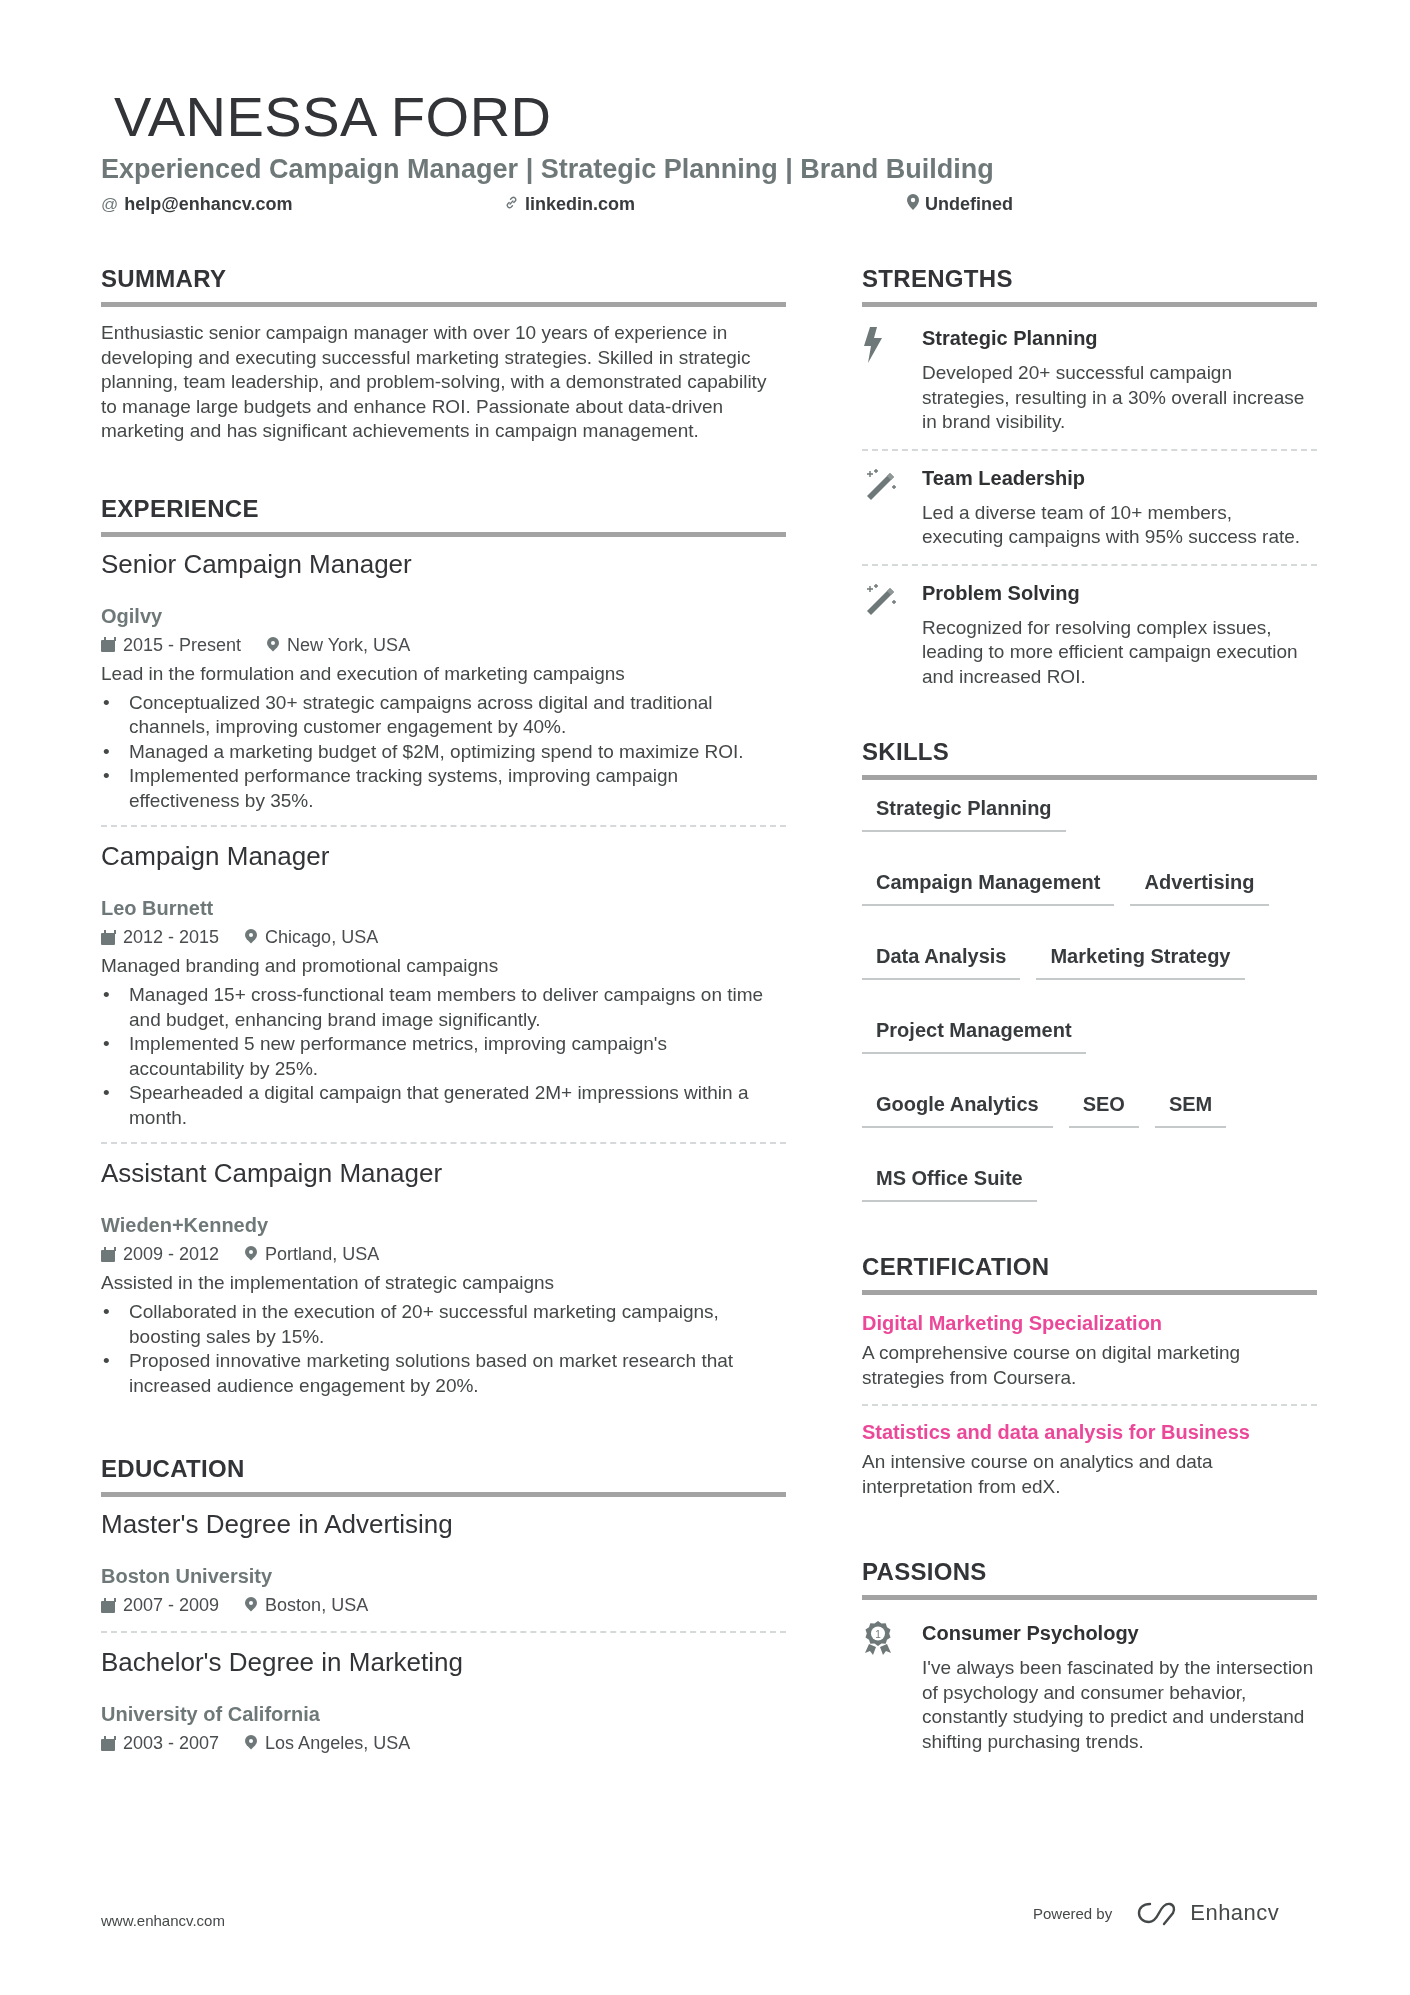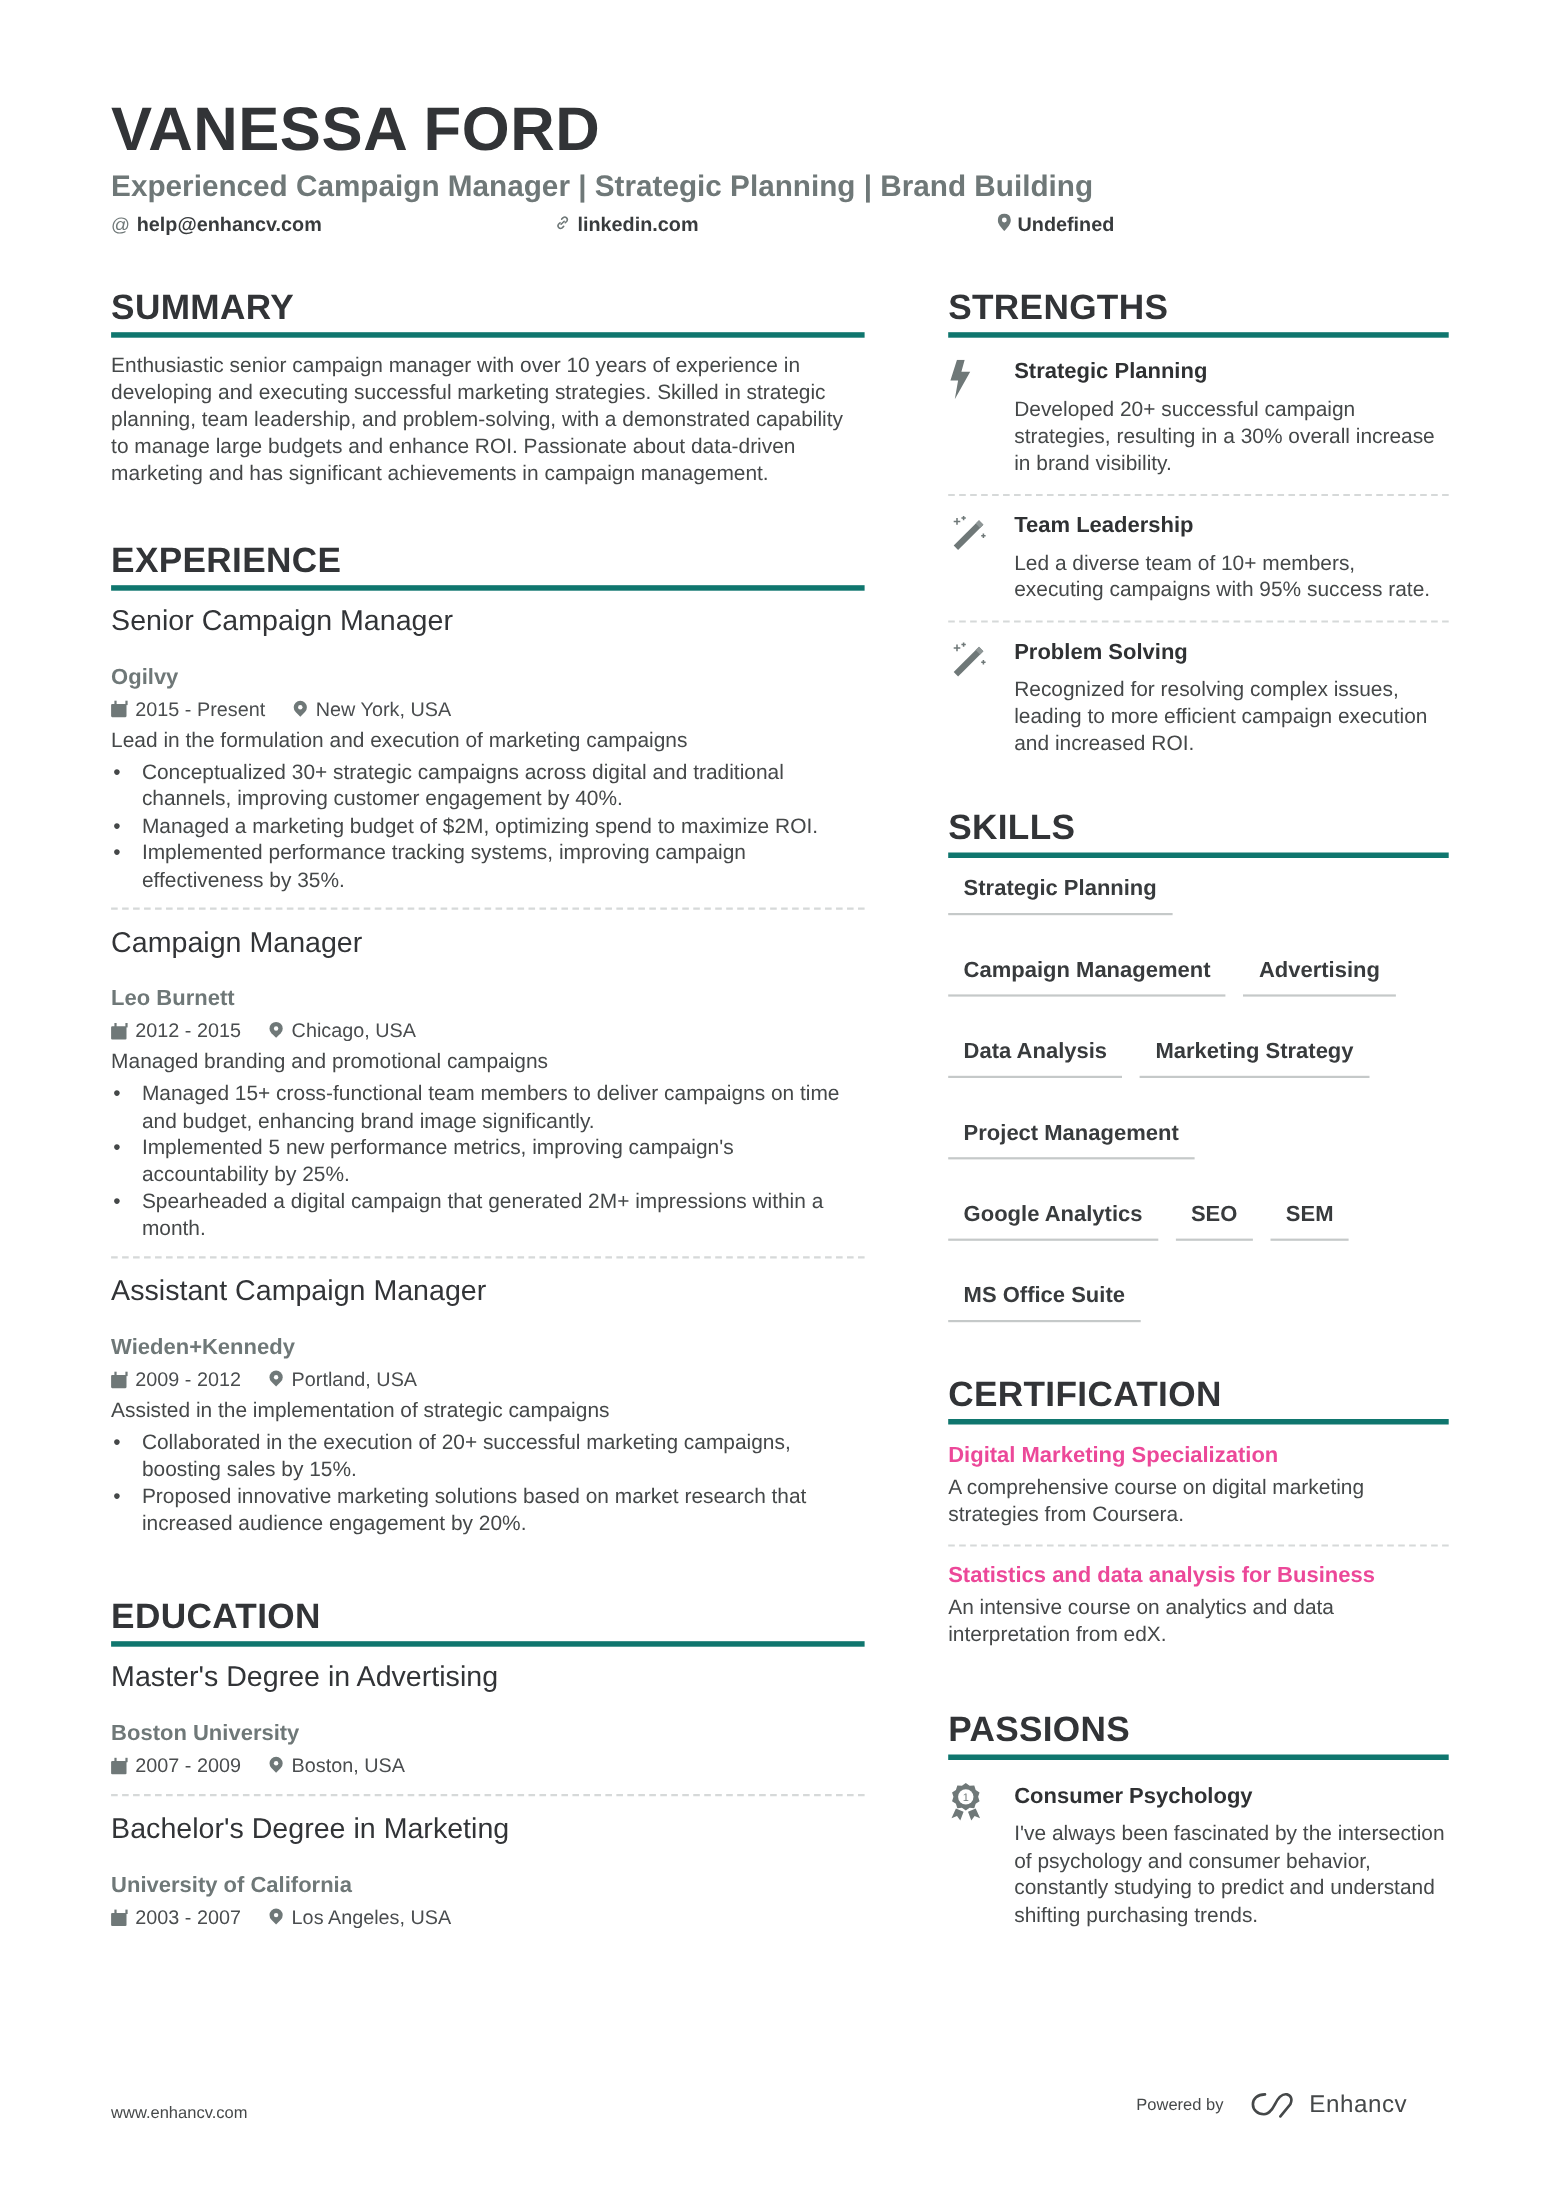--- a/index.html
+++ b/index.html
@@ -1,29 +1,29 @@
 <!DOCTYPE html>
 <html><head>
 <meta charset="utf-8">
 <style>
   * { box-sizing: border-box; margin: 0; padding: 0; }
   html, body { width: 1410px; height: 1995px; background: #ffffff; }
   body { font-family: "Liberation Sans", sans-serif; color: #2f3133; position: relative; overflow: hidden; }
   .page { position: absolute; left: 0; top: 0; width: 1410px; height: 1995px; }
 
-  .name { position: absolute; left: 101px; top: 84px; font-size: 56px; font-weight: 700; color: #323437; letter-spacing: 0.5px; }
+  .name { position: absolute; left: 114px; top: 84px; font-size: 56px; font-weight: 400; color: #323437; letter-spacing: 0.5px; }
   .headline { position: absolute; left: 101px; top: 154px; font-size: 27px; font-weight: 700; color: #6f7878; white-space: nowrap; }
   .contacts { position: absolute; left: 101px; top: 194px; width: 1000px; height: 24px; font-size: 18px; font-weight: 700; color: #383b3d; }
   .contact { position: absolute; top: 0; display: flex; align-items: center; gap: 6px; }
   .contact .ic { color: #6f7878; font-size: 17px; font-weight: 400; }
 
   .col-left { position: absolute; left: 101px; top: 260px; width: 685px; }
   .col-right { position: absolute; left: 862px; top: 260px; width: 455px; }
 
-  .sec-title { font-size: 32px; font-weight: 700; color: #323437; line-height: 38px; padding-bottom: 4px; border-bottom: 5px solid #0f766e; margin-bottom: 14px; letter-spacing: 0.3px; }
+  .sec-title { font-size: 24px; font-weight: 700; color: #323437; line-height: 38px; padding-bottom: 4px; border-bottom: 5px solid #a3a3a3; margin-bottom: 14px; letter-spacing: 0.3px; }
   .sec { margin-bottom: 46px; }
 
   .body-text { font-size: 19px; line-height: 24.5px; color: #454849; }
 
   .job { padding-bottom: 12px; margin-bottom: 12px; border-bottom: 2px dashed #d6d9d9; }
   .job.last { border-bottom: none; }
   .job-title { font-size: 26px; line-height: 34px; color: #323437; }
   .company { font-size: 20px; font-weight: 700; color: #6f7878; line-height: 30px; margin-top: 20px; }
   .meta { display: flex; align-items: center; font-size: 18px; color: #4a4d4f; line-height: 28px; }
   .meta .item { display: flex; align-items: center; gap: 8px; margin-right: 26px; }

